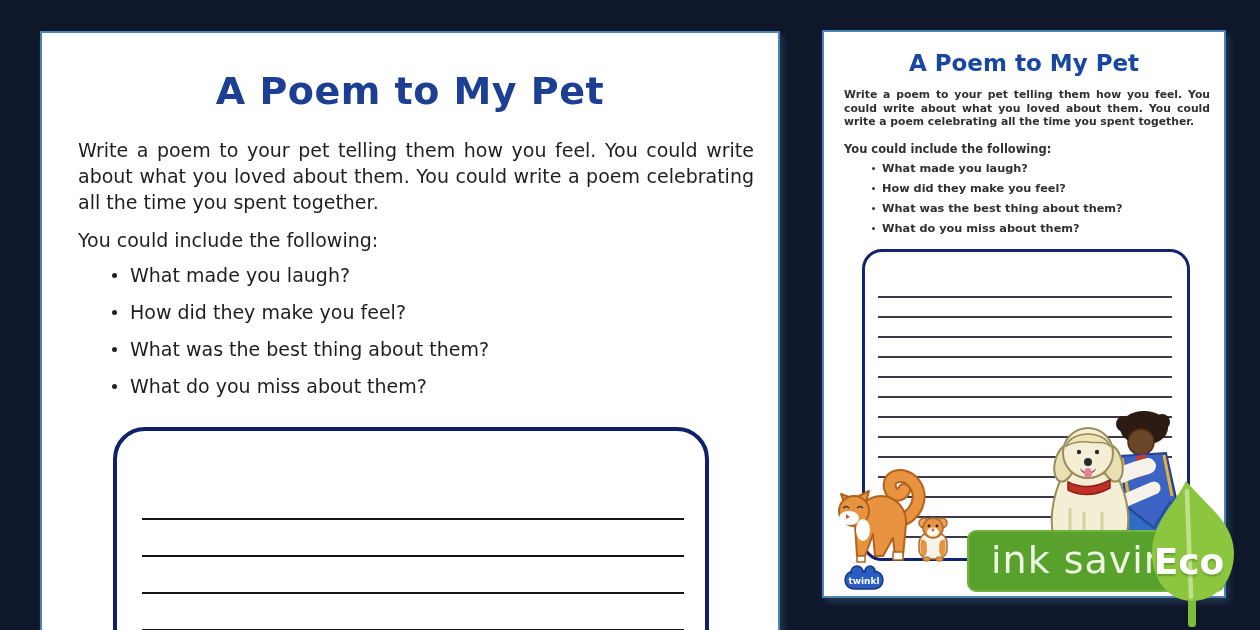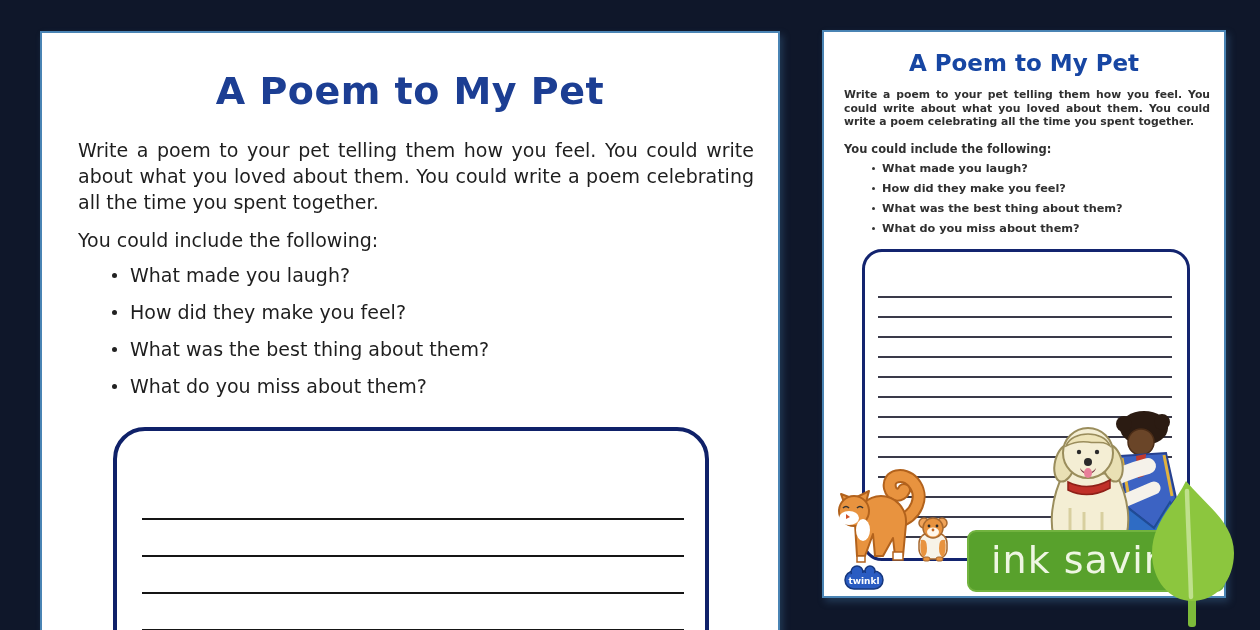--- a/index.html
+++ b/index.html
@@ -203,14 +203,15 @@
 
   <div id="ink-banner">
     <div class="txt">ink saving</div>
   </div>
 
   <svg id="eco-leaf" width="92" height="150" viewBox="0 0 92 150">
     <rect x="42" y="110" width="8" height="40" rx="3" fill="#7dbb3a"></rect>
     <path d="M40,4 C30,26 6,44 6,76 C6,104 24,124 46,124 C70,124 88,104 88,76 C88,46 60,28 40,4 Z" fill="#8cc63e"></path>
     <path d="M41,14 C42,48 44,84 45,120" stroke="#bfe08d" stroke-width="4.5" stroke-linecap="round" fill="none"></path>
   </svg>
+  <div id="eco-label">Eco</div>
 
 </div>
 
 </body></html>

